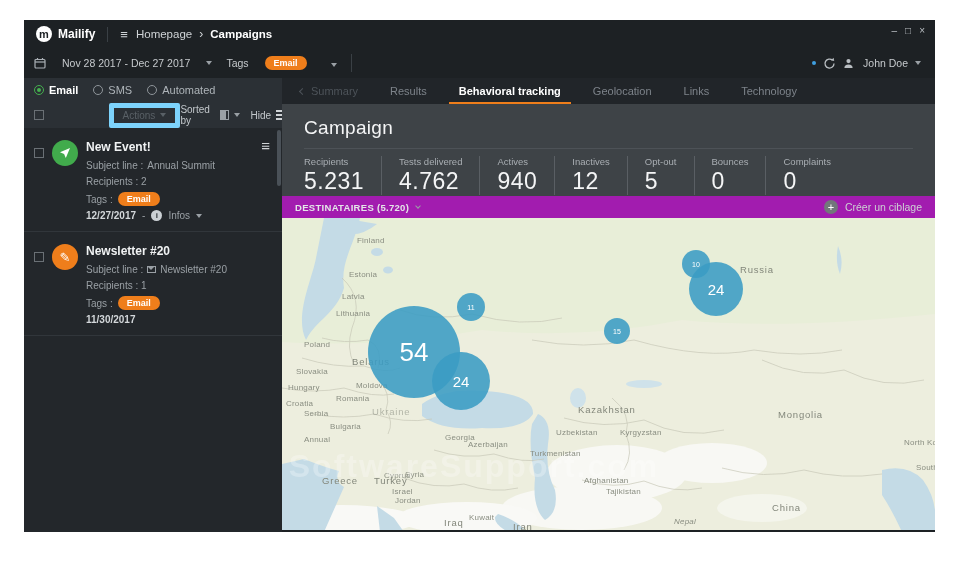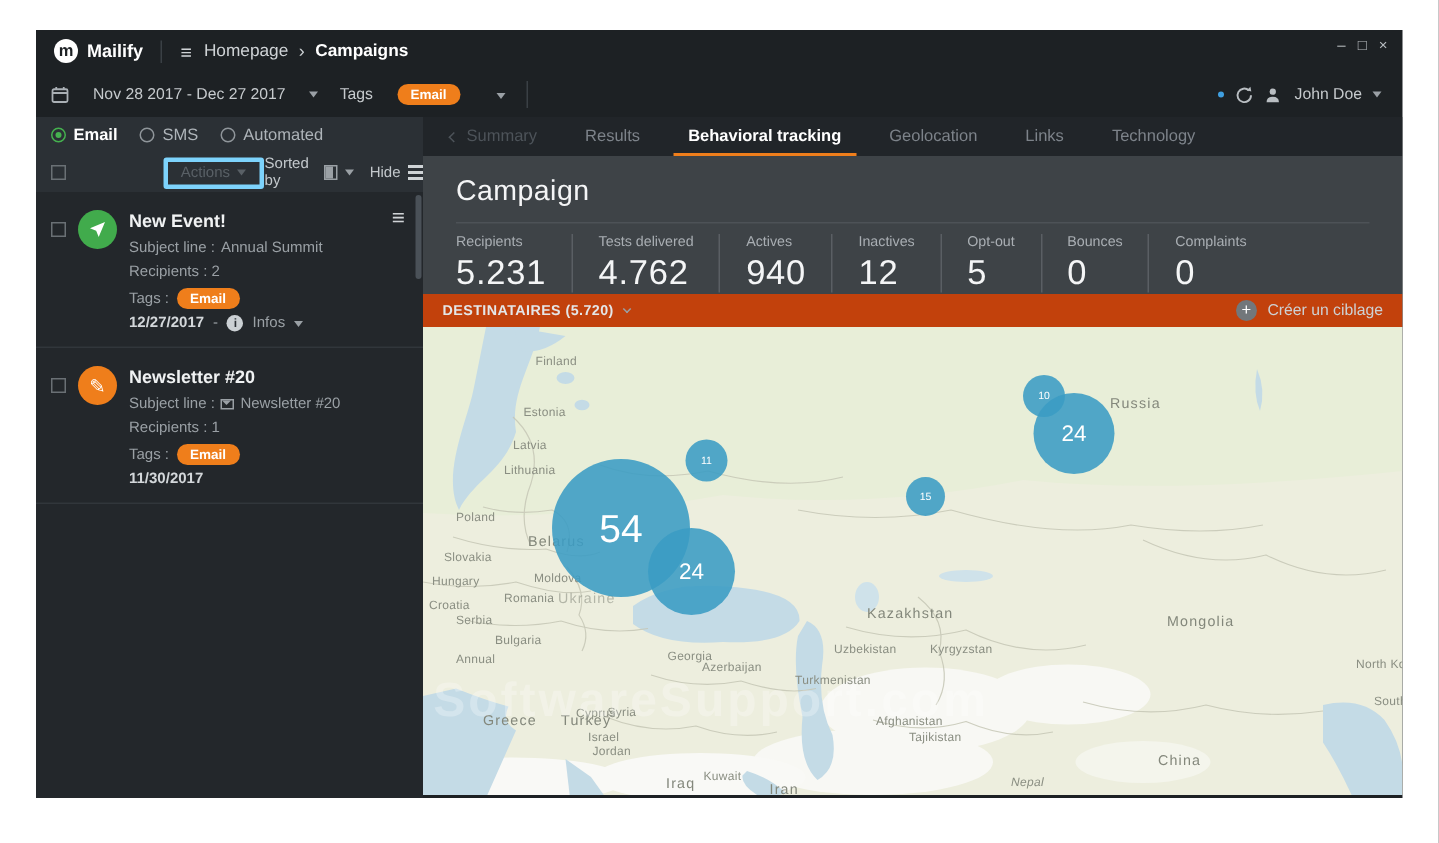--- a/index.html
+++ b/index.html
@@ -34,21 +34,21 @@
   .channels { height:24px; display:flex; align-items:center; padding:0 10px; gap:15px; }
   .channel { display:flex; align-items:center; gap:5px; cursor:pointer; }
   .radio { width:10px; height:10px; border-radius:50%; border:1px solid #8f959a; display:inline-block; position:relative; }
   .radio.on { border-color:#45b14f; }
   .radio.on::after { content:""; position:absolute; left:2px; top:2px; width:4px; height:4px; border-radius:50%; background:#45b14f; }
   .chlabel { color:#aeb4b9; font-size:11px; }
   .chlabel.sel { color:#fff; font-weight:bold; }
   .controls-row { height:26px; display:flex; align-items:center; padding:0 10px; font-size:10px; color:#aeb4b9; }
   .cb { width:10px; height:10px; border:1px solid #6a7075; display:inline-block; flex:none; }
   .sel-summary { margin-left:6px;margin-top:48px; }
-  .actions-btn { border:3px solid #7dd3fc; color:#596066; padding:2px 9px; border-radius:2px; margin-left:8px; display:flex; align-items:center; gap:5px; font-size:10px; }
+  .actions-btn { border:5px solid #7dd3fc; color:#596066; padding:2px 9px; border-radius:2px; margin-left:8px; display:flex; align-items:center; gap:5px; font-size:10px; }
   .actions-btn .tri-down { border-top-color:#596066; }
   .sort-cluster { margin-left:auto; display:flex; align-items:center; gap:5px; color:#c3c8cc; }
   .icon-cols { width:12px; height:10px; border:1px solid #9aa0a5; display:inline-block; position:relative; background:#2b3035; }
   .icon-cols::before { content:""; position:absolute; left:0; top:0; bottom:0; width:5px; background:#9aa0a5; }
   .icon-rows { width:13px; height:2px; background:#cfd3d6; box-shadow:0 4px 0 #cfd3d6, 0 8px 0 #cfd3d6; display:inline-block; margin-bottom:8px; }
   .camp-list { position:absolute; top:50px; left:0; right:0; bottom:0; background:#23272b; }
   .camp { display:flex; gap:8px; padding:12px 10px 10px 10px; border-bottom:1px solid #31363b; position:relative; cursor:pointer; }
   .camp .cb { margin-top:8px; }
   .badge { width:26px; height:26px; border-radius:50%; flex:none; display:flex; align-items:center; justify-content:center; }
   .badge .pencil { color:#fff; font-size:13px; }
@@ -77,21 +77,21 @@
   .tab.active::after { content:""; position:absolute; left:6px; right:6px; bottom:0; height:2px; background:#ef7e1b; }
   .chev-left { width:5px; height:5px; border-right:1.5px solid #4d5359; border-bottom:1.5px solid #4d5359; transform:rotate(135deg); display:inline-block; }
   .header { position:absolute; top:26px; left:0; right:0; height:92px; background:#3e4347; padding:0 22px; }
   .page-title { color:#f4f5f6; font-size:19px; padding-top:13px; letter-spacing:.3px; }
   .header-line { border-top:1px solid #4d5257; margin-top:9px; }
   .stats { display:flex; margin-top:7px; }
   .stat { padding-right:17px; margin-right:17px; border-right:1px solid #5a5f64; }
   .stat:last-child { border-right:none; }
   .stat-label { display:block; color:#a9aeb3; font-size:9.5px; margin-bottom:1px; }
   .stat-value { display:block; color:#f4f5f6; font-size:23px; letter-spacing:.5px; }
-  .dest-bar { position:absolute; top:118px; left:0; right:0; height:22px; background:#c2410c; display:flex; align-items:center; padding:0 13px; }
+  .dest-bar { position:absolute; top:118px; left:0; right:0; height:22px; background:#a21caf; display:flex; align-items:center; padding:0 13px; }
   .dest-label { color:#e4e6e8; font-size:9.5px; font-weight:bold; letter-spacing:.3px; }
   .dest-chev { width:4px; height:4px; border-right:1px solid #9aa0a5; border-bottom:1px solid #9aa0a5; transform:rotate(45deg); display:inline-block; margin-left:7px; margin-bottom:2px; }
   .dest-right { margin-left:auto; display:flex; align-items:center; gap:7px; cursor:pointer; }
   .plus-circle { width:14px; height:14px; border-radius:50%; background:#72777b; color:#fff; font-size:11px; display:flex; align-items:center; justify-content:center; line-height:0; }
   .dest-action { color:#cdd1d4; font-size:10.5px; }
 
   
   .map { position:absolute; top:140px; left:0; right:0; bottom:2px; background:#edeede; overflow:hidden; }
   .map svg.geo { position:absolute; left:0; top:0; }
   .mlabel { position:absolute; color:#8a8e82; font-size:8px; white-space:nowrap; letter-spacing:.2px; }
@@ -352,21 +352,21 @@
         </g>
       </svg>
       <div id="map-labels">
           <span class="mlabel" style="left: 75px; top: 18px;">Finland</span>
           <span class="mlabel big" style="left: 458px; top: 18px;">Russia</span>
           <span class="mlabel" style="left: 67px; top: 52px;">Estonia</span>
           <span class="mlabel" style="left: 60px; top: 74px;">Latvia</span>
           <span class="mlabel" style="left: 54px; top: 91px;">Lithuania</span>
           <span class="mlabel big" style="left: 70px; top: 110px;">Belarus</span>
           <span class="mlabel" style="left: 22px; top: 122px;">Poland</span>
-          <span class="mlabel big dim" style="left: 90px; top: 148px;">Ukraine</span>
+          <span class="mlabel big dim" style="left: 90px; top: 160px;">Ukraine</span>
           <span class="mlabel" style="left: 74px; top: 163px;">Moldova</span>
           <span class="mlabel" style="left: 54px; top: 176px;">Romania</span>
           <span class="mlabel" style="left: 14px; top: 149px;">Slovakia</span>
           <span class="mlabel" style="left: 6px; top: 165px;">Hungary</span>
           <span class="mlabel" style="left: 4px; top: 181px;">Croatia</span>
           <span class="mlabel" style="left: 22px; top: 191px;">Serbia</span>
           <span class="mlabel" style="left: 48px; top: 204px;">Bulgaria</span>
           <span class="mlabel" style="left: 22px; top: 217px;">Annual</span>
           <span class="mlabel big" style="left: 40px; top: 229px;">Greece</span>
           <span class="mlabel big" style="left: 92px; top: 229px;">Turkey</span>

